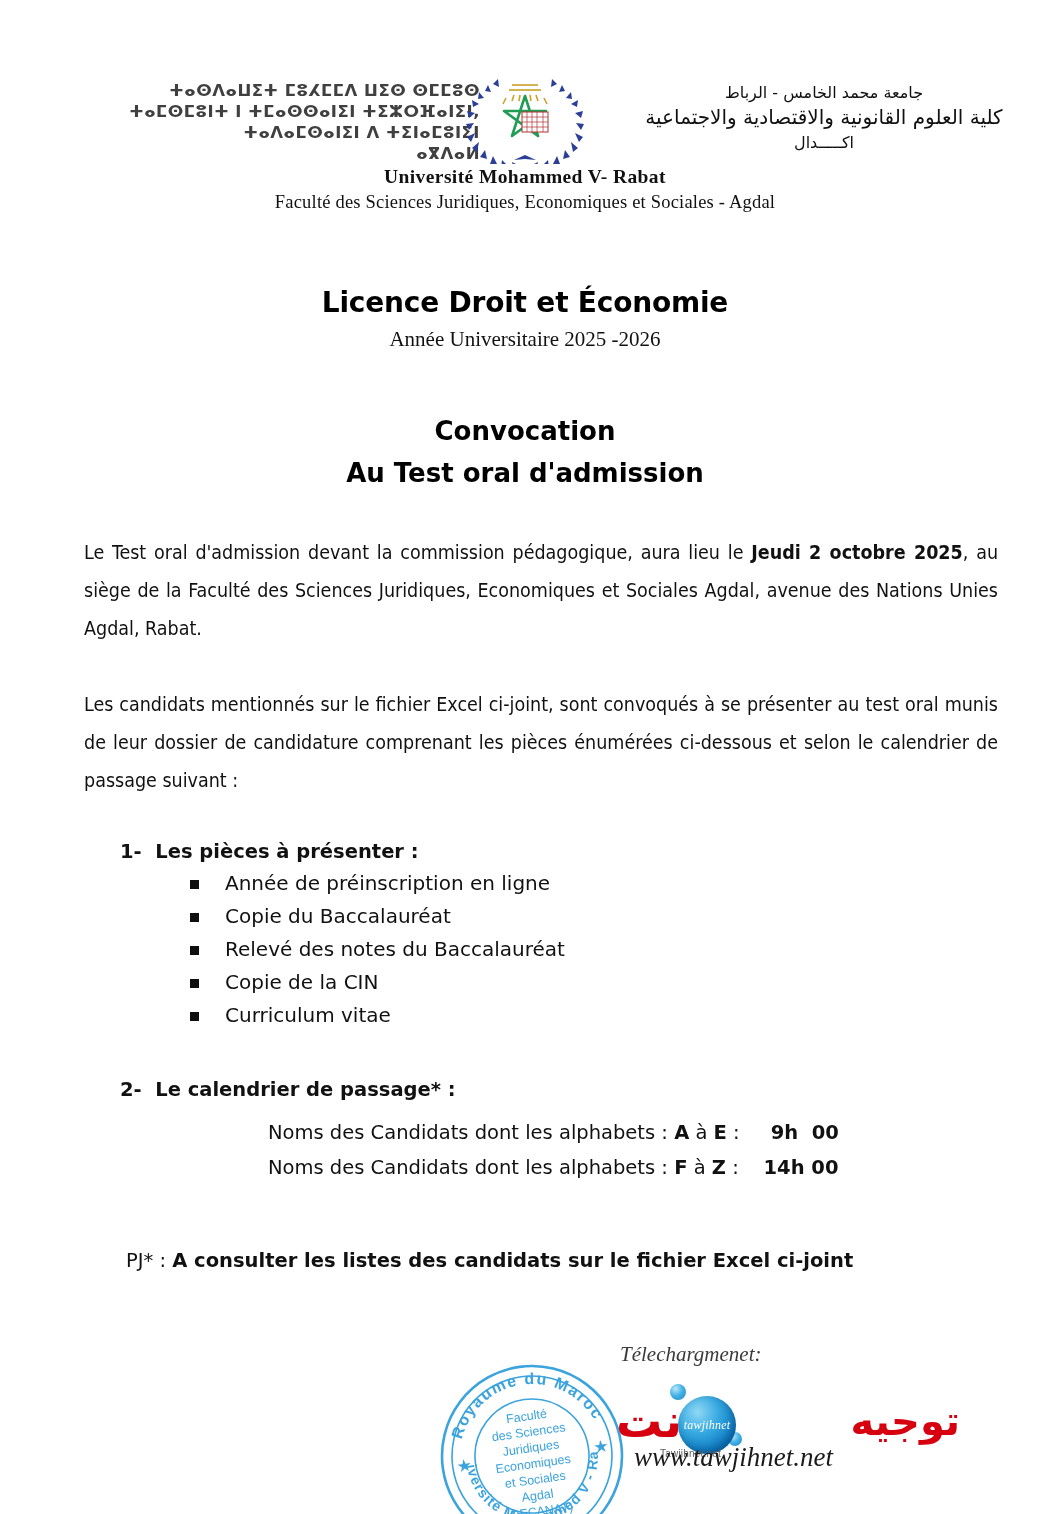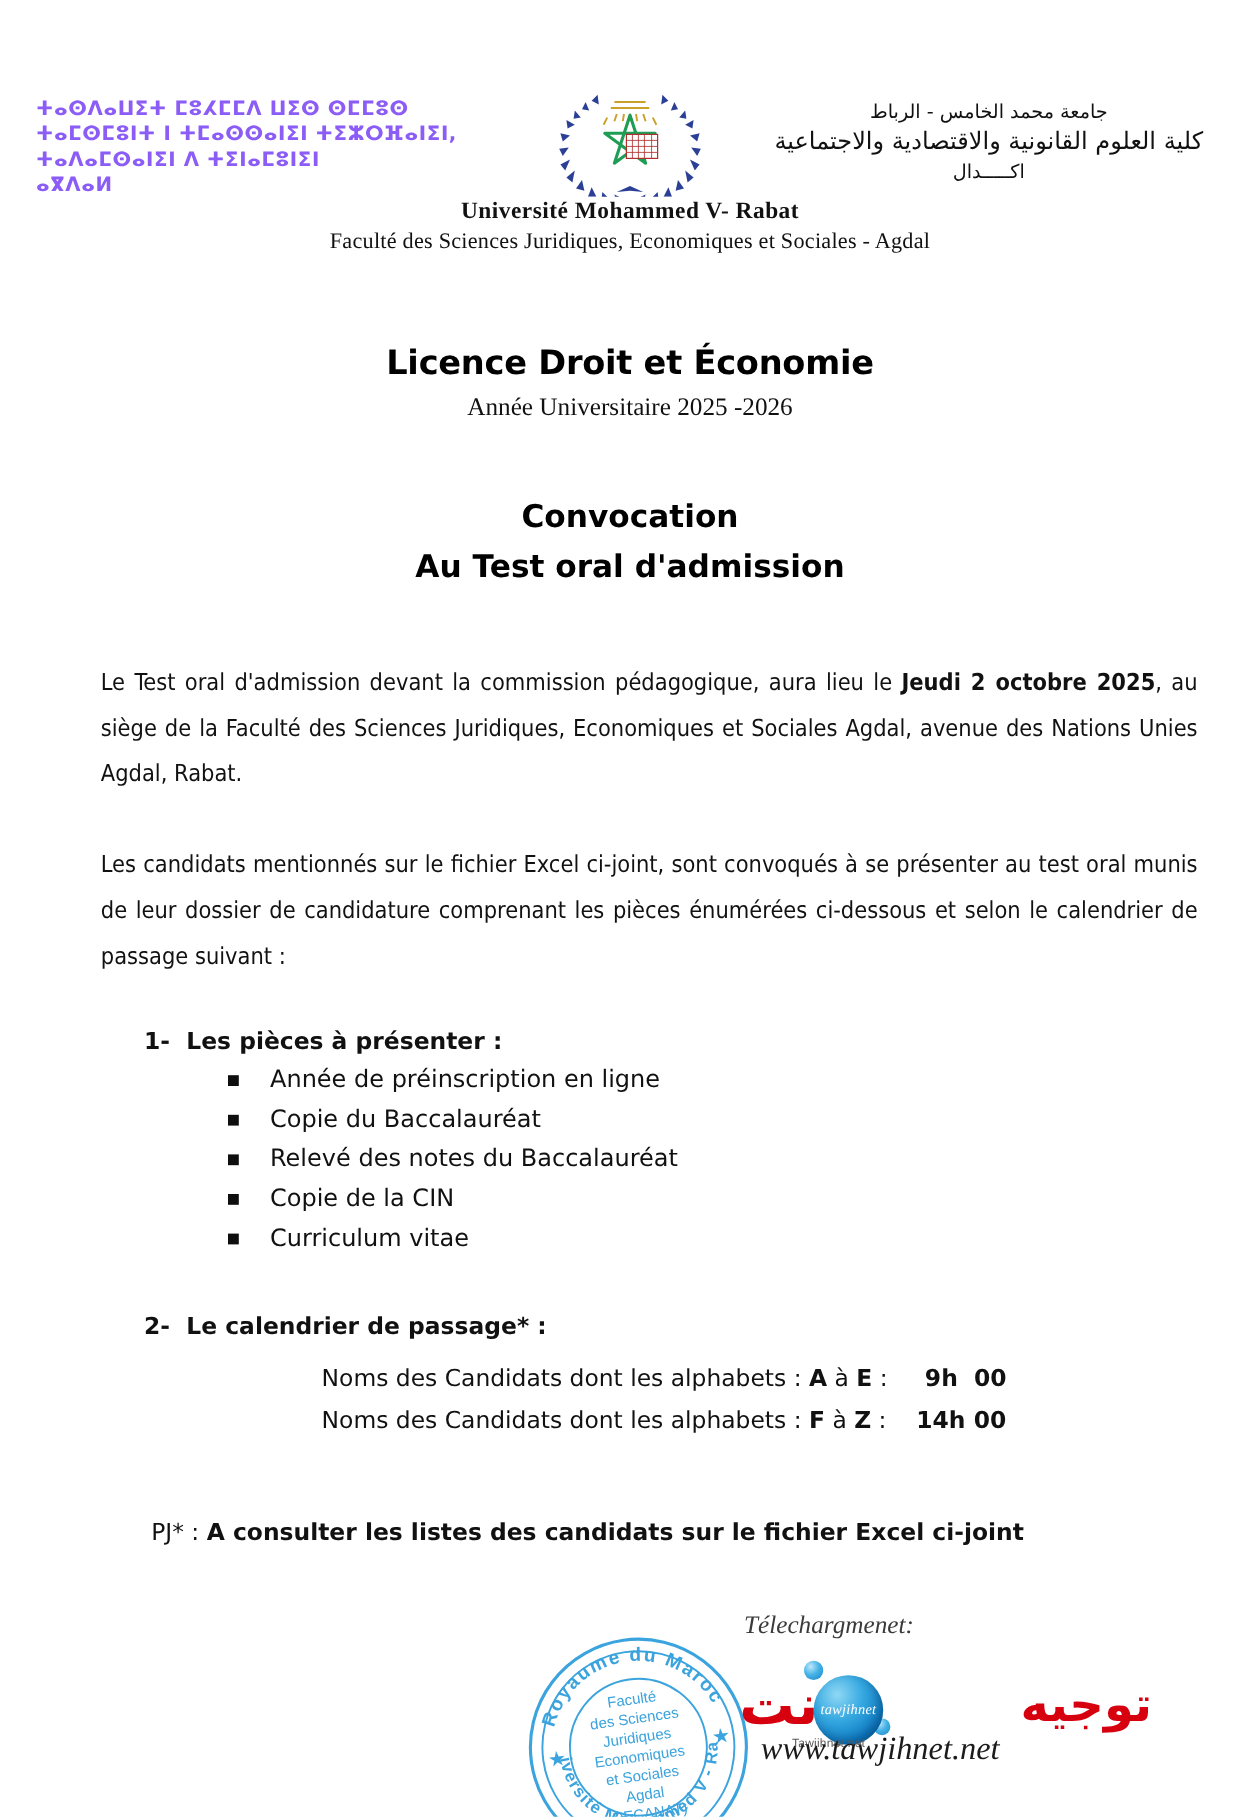--- a/index.html
+++ b/index.html
@@ -29,27 +29,27 @@
     position: relative;
     height: 160px;
     margin-top: 62px;
   }
 
   .tifinagh {
     position: absolute;
     left: 30px;
     top: 18px;
     width: 450px;
-    text-align: left;
+    text-align: right;
     font-family: "DejaVu Sans", sans-serif;
     font-weight: bold;
     font-size: 16.5px;
     line-height: 21px;
     letter-spacing: 0.5px;
-    color: #8b5cf6;
+    color: #404040;
   }
 
   .arabic-block {
     position: absolute;
     right: 36px;
     top: 18px;
     width: 380px;
     text-align: center;
     direction: rtl;
     font-family: "DejaVu Sans", sans-serif;
@@ -131,21 +131,21 @@
 
   p.para {
     font-family: "DejaVu Sans", sans-serif;
     font-size: 19.5px;
     line-height: 38px;
     text-align: justify;
     color: #111;
     font-stretch: condensed;
   }
 
-  p.para-1 { margin-top: 56px; }
+  p.para-1 { margin-top: 40px; }
   p.para-2 { margin-top: 38px; }
 
   .b { font-weight: bold; }
 
   
   .section {
     margin-top: 40px;
     padding-left: 36px;
   }
 

